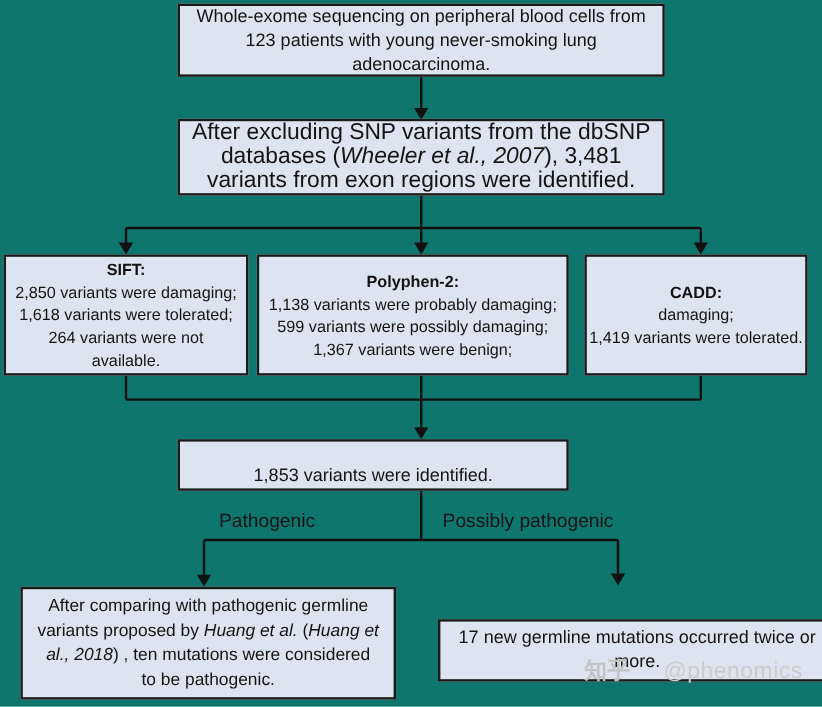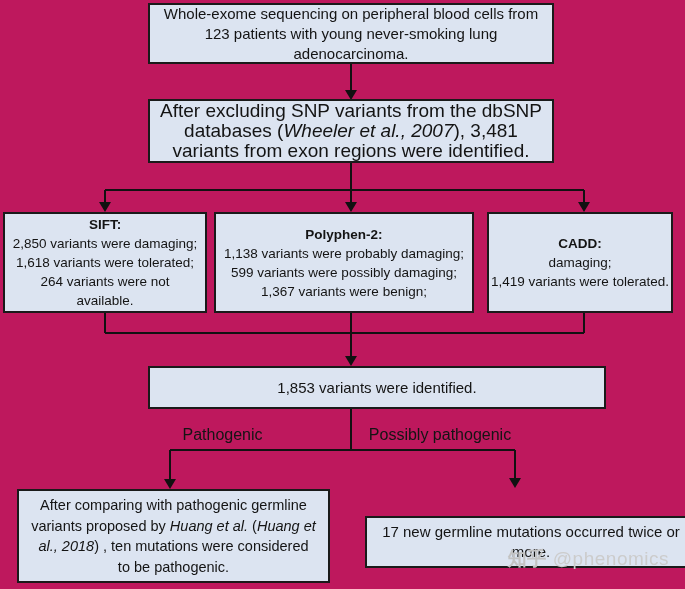--- a/index.html
+++ b/index.html
@@ -1,19 +1,19 @@
 <!DOCTYPE html>
 <html><head>
 <meta charset="utf-8">
 <style>
   html,body{margin:0;padding:0;background:#ffffff;}
   .stage{
     position:relative;
     width:685px;height:589px;
-    background:#be185d;
+    background:#0f766e;
     font-family:"Liberation Sans","DejaVu Sans",sans-serif;
     color:#141414;
     overflow:hidden;
   }
   .connectors{position:absolute;left:0;top:0;z-index:1;}
   .box{
     position:absolute;
     box-sizing:border-box;
     background:#dce4f1;
     border:2px solid #1a1a1a;
@@ -22,21 +22,21 @@
     justify-content:center;
     text-align:center;
     z-index:2;
   }
   .b1{left:148px;top:3px;width:406px;height:61px;font-size:15px;line-height:20px;padding:2px 10px;}
   .b2{left:148px;top:99px;width:406px;height:64px;font-size:19px;line-height:20px;padding:2px 5px;}
   .b3{top:212px;height:101px;font-size:13.5px;line-height:19px;padding:2px 1px;}
   .b3a{left:3px;width:204px;}
   .b3b{left:214px;width:260px;}
   .b3c{left:487px;width:186px;}
-  .b4{left:148px;top:366px;width:458px;height:43px;font-size:15px;padding:2px 10px;}
+  .b4{left:148px;top:366px;width:326px;height:43px;font-size:15px;padding:2px 10px;align-items:flex-end;}
   .b5a{left:17px;top:489px;width:313px;height:94px;font-size:14.5px;line-height:20.5px;padding:2px 12px;}
   .b5b{left:365px;top:488px;width:332px;height:52px;font-size:15px;line-height:20px;padding:2px 10px;margin-top:28px;}
   .bt{font-weight:bold;}
   .ln{white-space:nowrap;}
   .branch-label{
     position:absolute;
     font-size:16px;
     text-align:center;
     z-index:2;
     color:#141414;
@@ -45,21 +45,21 @@
   .lbl-right{left:357px;top:426px;width:166px;}
   .watermark{
     position:absolute;
     right:16px;top:546px;
     font-size:19px;
     color:#c8c8c8;
     z-index:2;
     letter-spacing:0.5px;
   }
   .watermark .brand{color:#c3c3c3;font-weight:bold;margin-right:6px;}
-  .watermark .handle{color:#cccccc;}
+  .watermark .handle{color:#cccccc;margin-left:21px;}
   i{font-style:italic;}
 </style>
 </head>
 <body>
 
 <div class="stage">
 
   <svg class="connectors" width="685" height="589" viewBox="0 0 685 589">
     <g stroke="#111111" stroke-width="2" fill="none">
 

